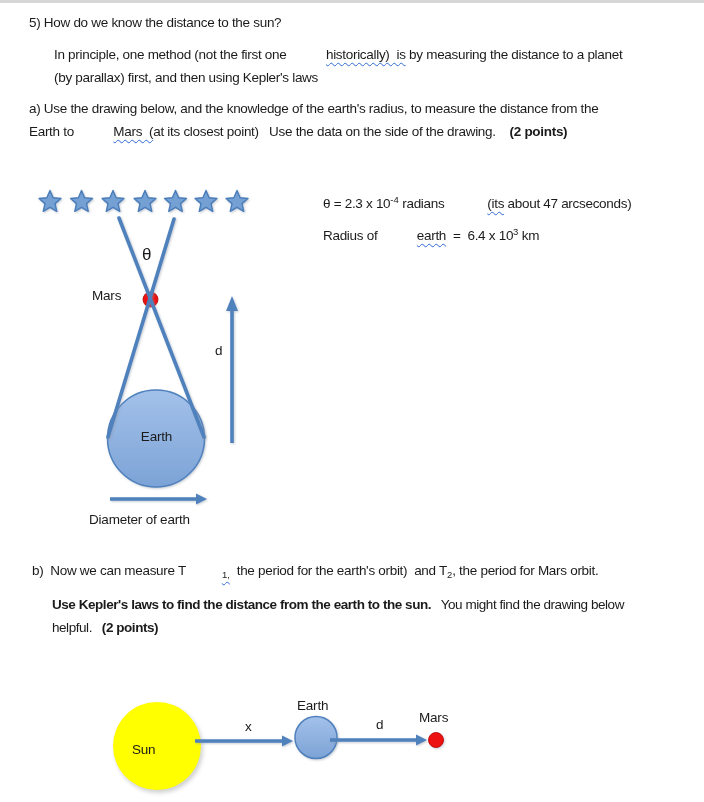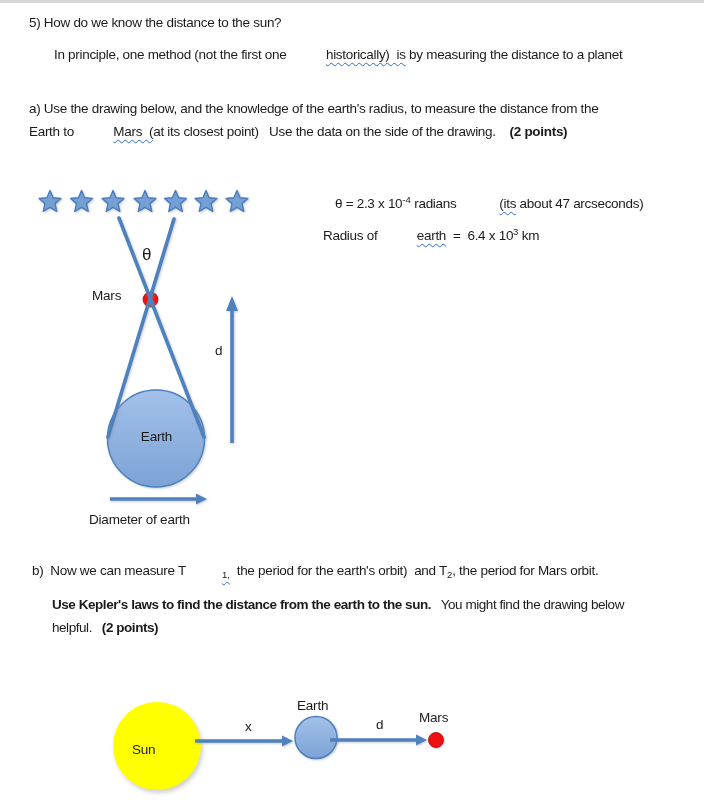--- a/index.html
+++ b/index.html
@@ -37,28 +37,29 @@
 </style>
 </head>
 <body>
 
 <div class="page">
 
   <div class="para line" style="left:29px;top:11px">5) How do we know the distance to the sun?</div>
 
   <div class="para" style="left:54px;top:43px">
     <div class="line"><span>In principle, one method (not the first one </span><span class="wavy">historically)  is</span><span> by measuring the distance to a planet</span></div>
+    <div class="line">(by parallax) first, and then using Kepler's laws</div>
   </div>
 
   <div class="para" style="left:29px;top:97px">
     <div class="line">a) Use the drawing below, and the knowledge of the earth's radius, to measure the distance from the</div>
     <div class="line"><span>Earth to </span><span class="wavy">Mars  (</span><span>at its closest point)   Use the data on the side of the drawing.    </span><span class="b">(2 points)</span></div>
   </div>
 
-  <div class="para line" style="left:335px;top:188px"><span>θ = 2.3 x 10</span><span class="sup">-4</span><span> radians  </span><span class="wavy">(its</span><span> about 47 arcseconds)</span></div>
+  <div class="para line" style="left:323px;top:188px"><span>θ = 2.3 x 10</span><span class="sup">-4</span><span> radians  </span><span class="wavy">(its</span><span> about 47 arcseconds)</span></div>
   <div class="para line" style="left:323px;top:220px"><span>Radius of </span><span class="wavy">earth</span><span>  =  6.4 x 10</span><span class="sup">3</span><span> km</span></div>
 
   <svg class="diagram" style="left:30px;top:180px" width="260" height="360" viewBox="0 0 260 360">
     <defs>
       <polygon id="starShape" class="star" points="0,-11.5 3.12,-4.29 10.94,-3.55 5.04,1.64 6.76,9.3 0,5.3 -6.76,9.3 -5.04,1.64 -10.94,-3.55 -3.12,-4.29" fill="#74A0D4"></polygon>
       <linearGradient id="earthGrad" x1="0" y1="0" x2="0" y2="1">
         <stop offset="0" stop-color="#A3C1EA"></stop>
         <stop offset="1" stop-color="#7CA3D6"></stop>
       </linearGradient>
     </defs>

